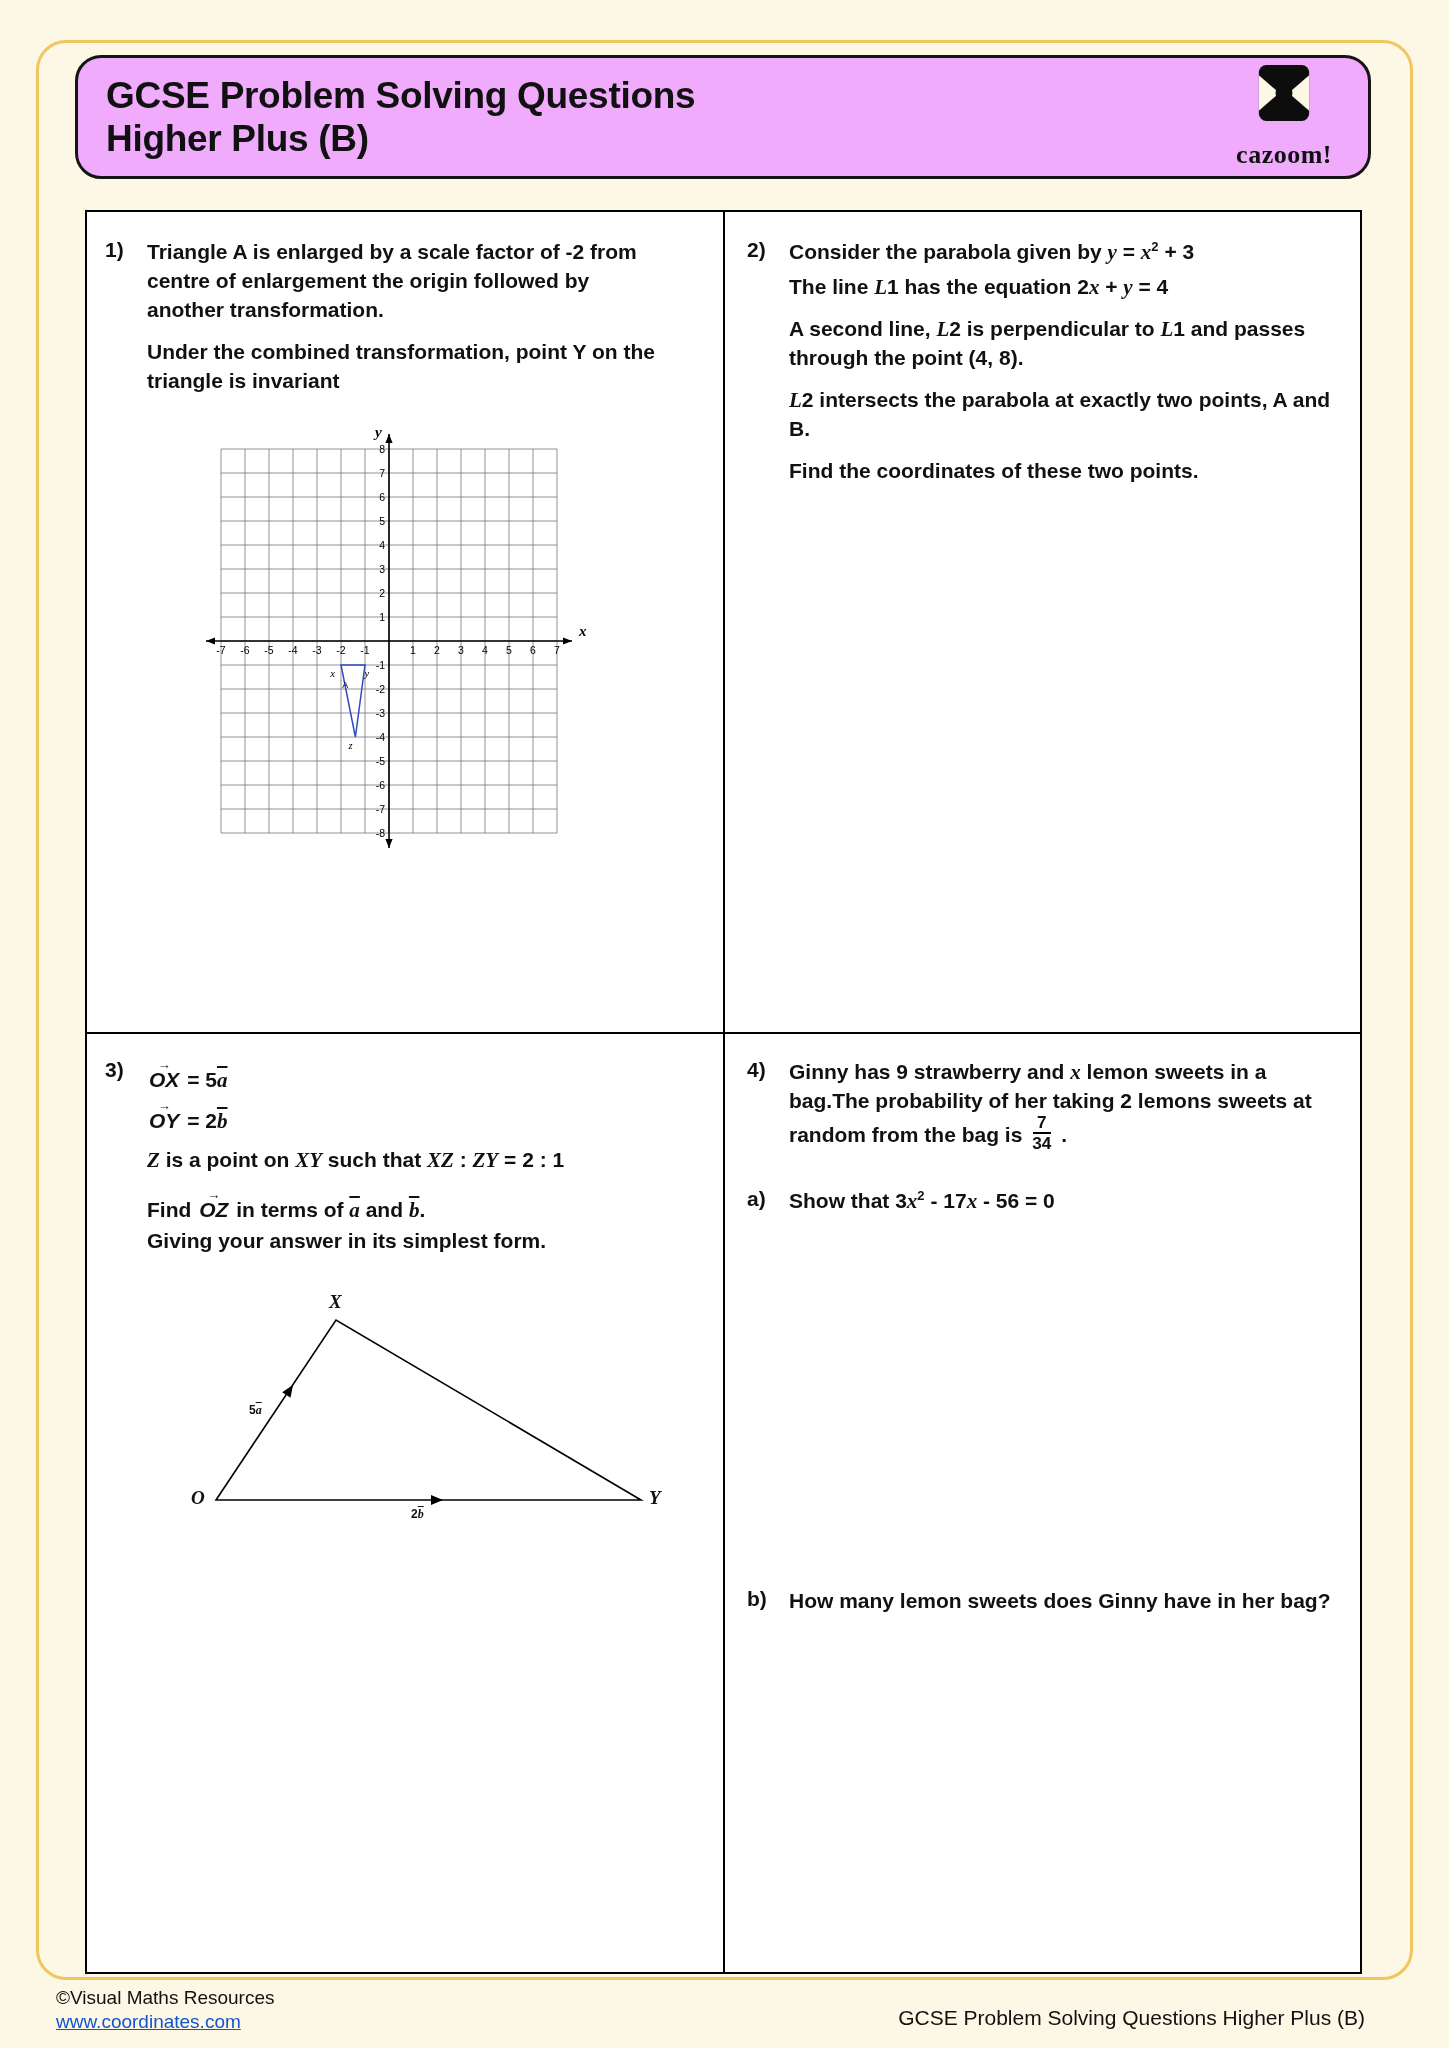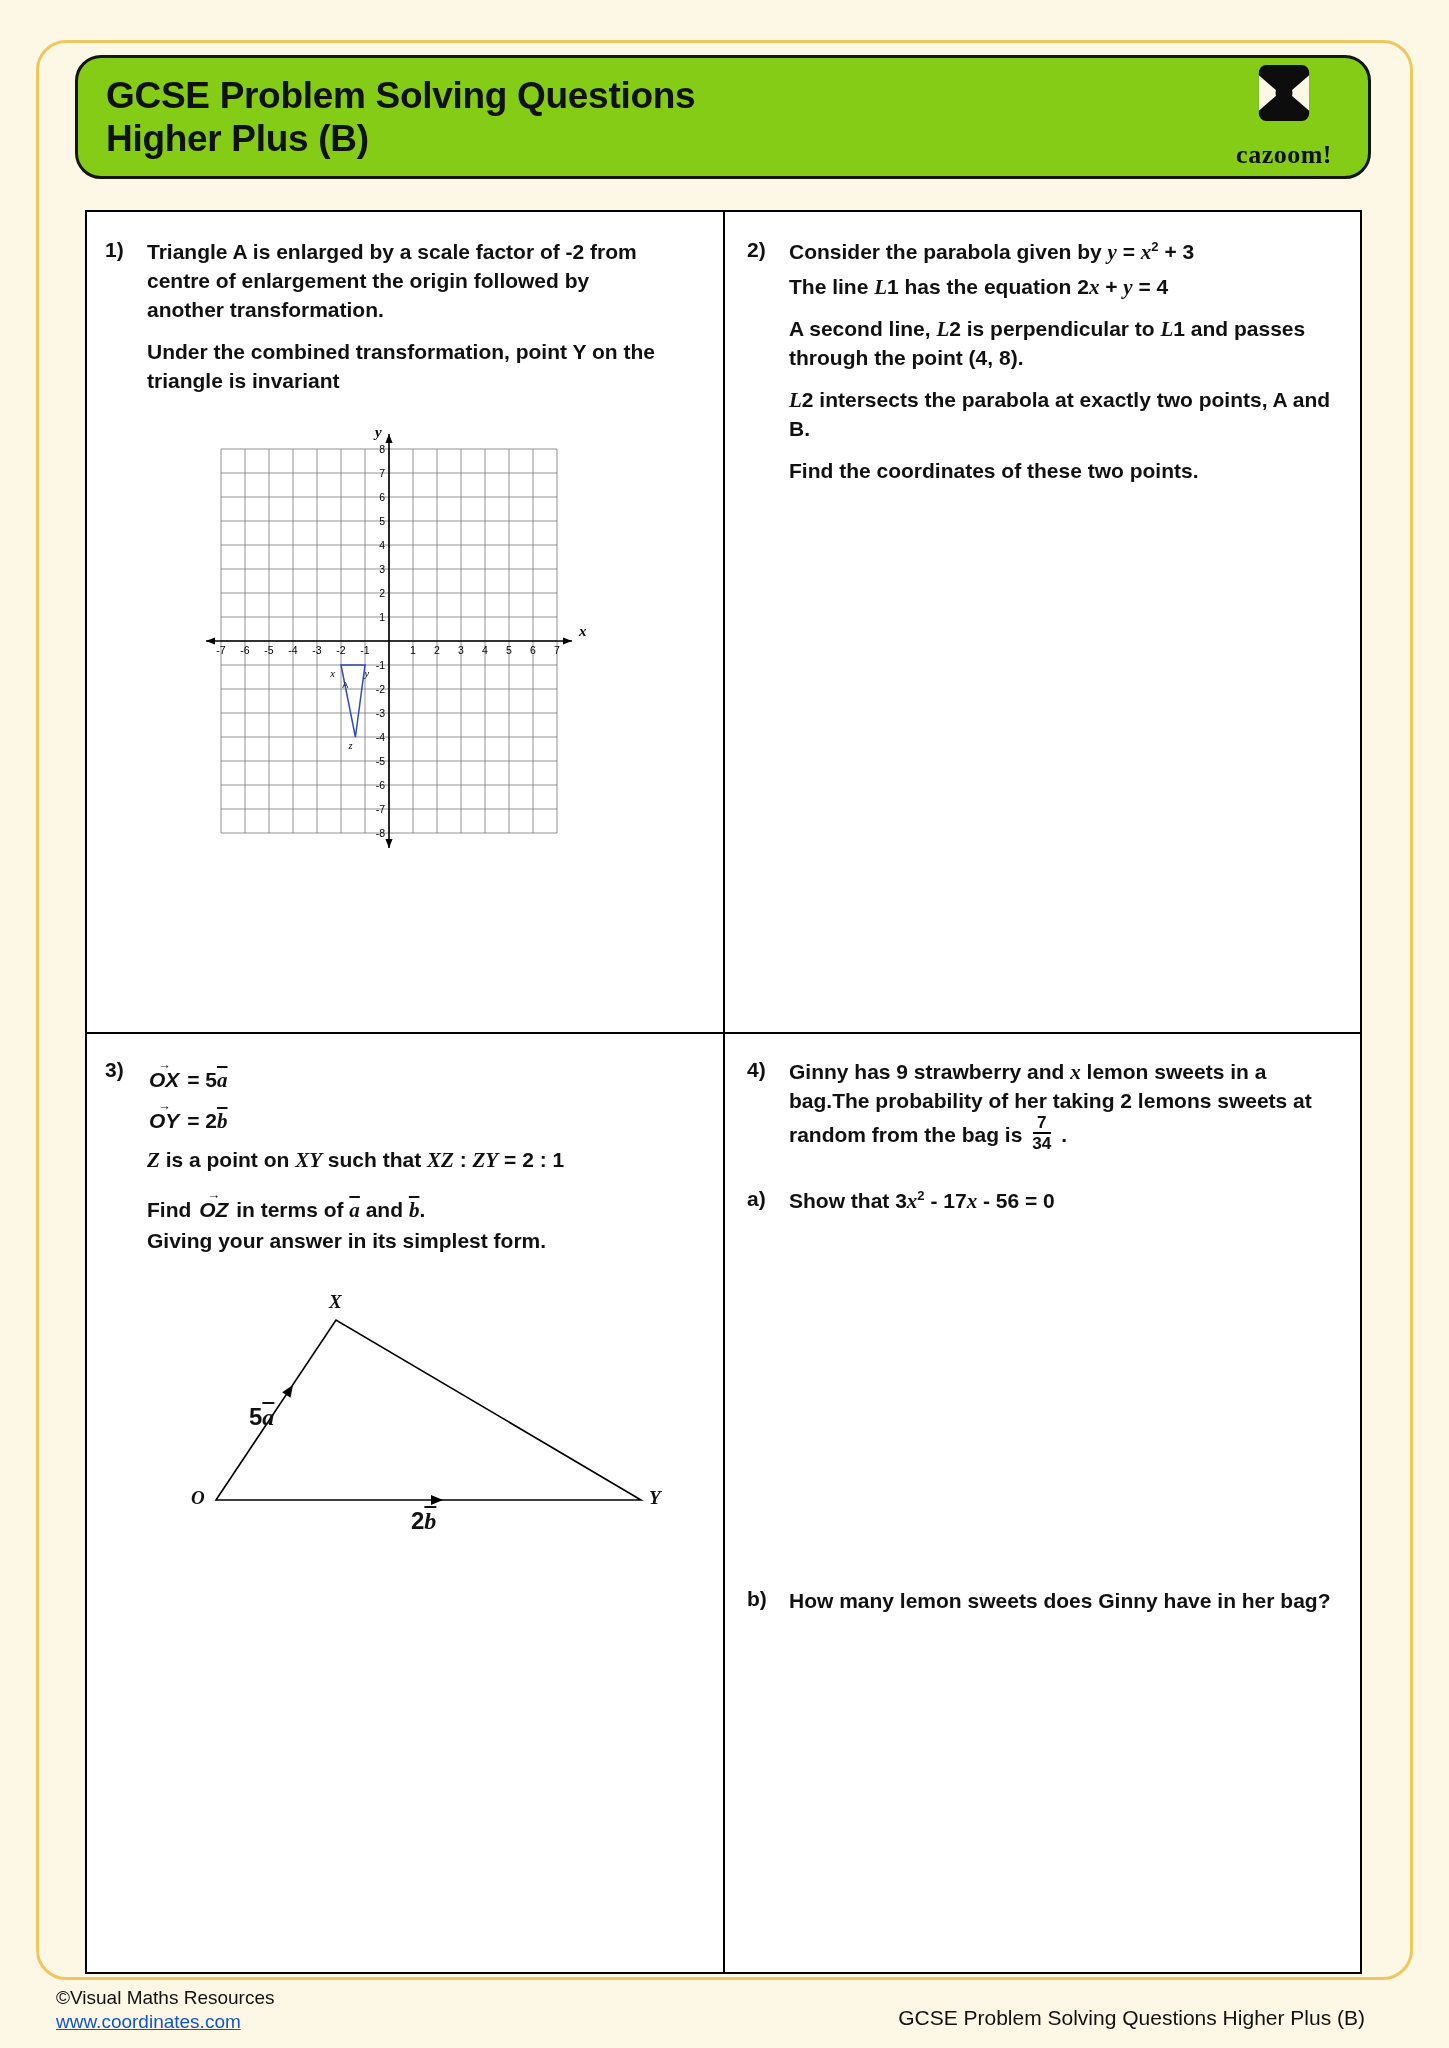--- a/index.html
+++ b/index.html
@@ -1,19 +1,19 @@
 <!DOCTYPE html>
 <html><head>
 <meta charset="utf-8">
 <style>
   *{margin:0;padding:0;box-sizing:border-box}
   html,body{width:1449px;height:2048px}
   body{background:#fdf8e6;font-family:"Liberation Sans",sans-serif;color:#111;position:relative;overflow:hidden}
   .frame{position:absolute;left:36px;top:40px;width:1377px;height:1940px;border:3px solid #f0c75e;border-radius:30px}
-  .headerbox{position:absolute;left:75px;top:55px;width:1296px;height:124px;border:3px solid #151515;border-radius:26px;background:#84cc16;display:flex;align-items:center;justify-content:space-between;padding:0 36px 0 28px;z-index:2}
+  .headerbox{position:absolute;left:75px;top:55px;width:1296px;height:124px;border:3px solid #151515;border-radius:26px;background:#f0abfc;display:flex;align-items:center;justify-content:space-between;padding:0 36px 0 28px;z-index:2}
   .title{font-size:37px;font-weight:900;line-height:1.17;letter-spacing:-0.3px}
   .logo{display:flex;flex-direction:column;align-items:center;gap:18px}
   .logo-text{font-family:"Liberation Serif",serif;font-weight:700;font-size:26px;letter-spacing:0.5px}
   .contentbox{position:absolute;left:85px;top:210px;width:1277px;height:1764px;background:#ffffff;border:2px solid #000;z-index:1}
   .vdiv{position:absolute;left:636px;top:0;width:2px;height:100%;background:#000}
   .hdiv{position:absolute;left:0;top:820px;width:100%;height:2px;background:#000}
   .cell{position:absolute}
   .q1{left:0;top:0;width:636px;height:820px;padding:26px 12px 0 18px}
   .q2{left:638px;top:0;width:637px;height:820px;padding:26px 12px 0 22px}
   .q3{left:0;top:822px;width:636px;height:940px;padding:24px 12px 0 18px}
@@ -30,21 +30,21 @@
   .vec{font-family:Liberation Sans, sans-serif;font-style:italic;font-weight:700;position:relative;display:inline-block;padding:0 2px}
   .vec::before{content:"\2192";position:absolute;left:50%;transform:translateX(-50%);top:-0.78em;font-size:0.62em;font-style:normal;font-weight:700}
   .bar{font-family:"Liberation Serif",serif;font-style:italic;font-weight:700;text-decoration:overline}
   .frac{display:inline-flex;flex-direction:column;align-items:center;vertical-align:middle;font-size:0.82em;line-height:1.12;transform:translateY(-3px);margin:0 2px}
   .fnum{border-bottom:2px solid #000;padding:0 4px}
   .fden{padding:0 2px}
   .vecline{padding-top:8px;margin-bottom:4px}
   .gridwrap{margin:14px 0 0 72px}
   .vdiag{position:relative;width:560px;height:252px;margin:26px 0 0 36px}
   .vlab{position:absolute;font-family:"Liberation Serif",serif;font-style:italic;font-weight:700;font-size:19px}
-  .mlabel{position:absolute;font-weight:700;font-size:24px}
+  .mlabel{position:absolute;font-weight:700;font-size:12px}
   .footer-left{position:absolute;left:56px;top:1986px;font-size:19px;line-height:1.28}
   .footer-link{color:#1155cc;text-decoration:underline}
   .footer-right{position:absolute;right:84px;top:2006px;font-size:21px}
 </style>
 </head>
 <body>
 
 <div class="frame"></div>
 
 <div class="headerbox">

